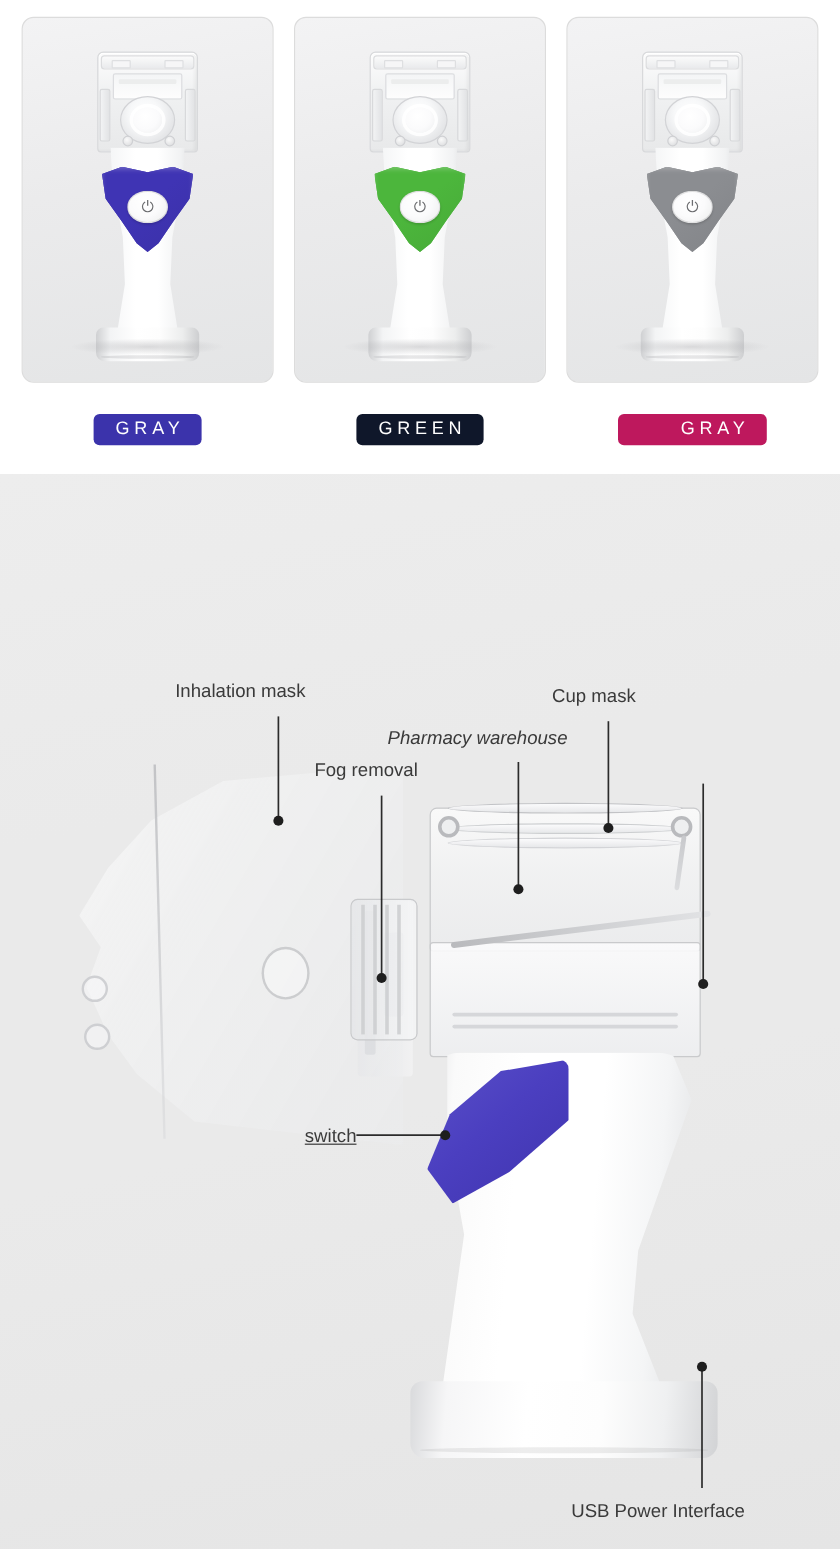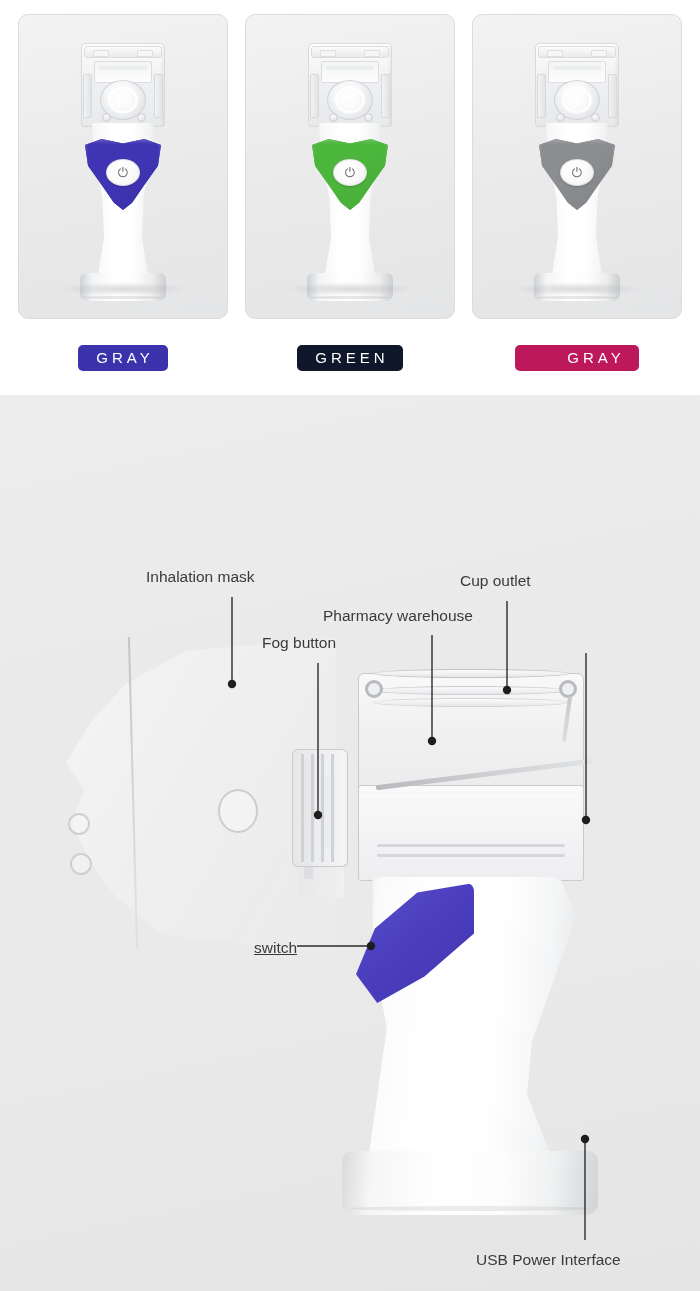--- a/index.html
+++ b/index.html
@@ -435,25 +435,25 @@
 
       <line x1="297" y1="551" x2="370" y2="551" stroke="#2b2b2b" stroke-width="1.4"></line>
       <circle cx="371" cy="551" r="4.2" fill="#1e1e1e"></circle>
 
       <line x1="585" y1="745" x2="585" y2="845" stroke="#2b2b2b" stroke-width="1.4"></line>
       <circle cx="585" cy="744" r="4.2" fill="#1e1e1e"></circle>
     </svg>
 
     <div class="callout" style="left:146px; top:172px;">Inhalation mask</div>
 
-    <div class="callout" style="left:262px; top:238px;">Fog button</div>
-
-    <div class="callout" style="left:323px; top:211px;">Pharmacy warehouse</div>
-
-    <div class="callout" style="left:460px; top:176px;">Cup outlet</div>
+    <div class="callout" style="left:262px; top:238px;">Fog removal</div>
+
+    <div class="callout" style="left:323px; top:211px;font-style:italic;">Pharmacy warehouse</div>
+
+    <div class="callout" style="left:460px; top:176px;">Cup mask</div>
 
 
     <div class="callout" style="left:254px; top:543px;text-decoration:underline;">switch</div>
 
     <div class="callout" style="left:476px; top:855px;">USB Power Interface</div>
 
   </div>
 </div>
 
 </body></html>

